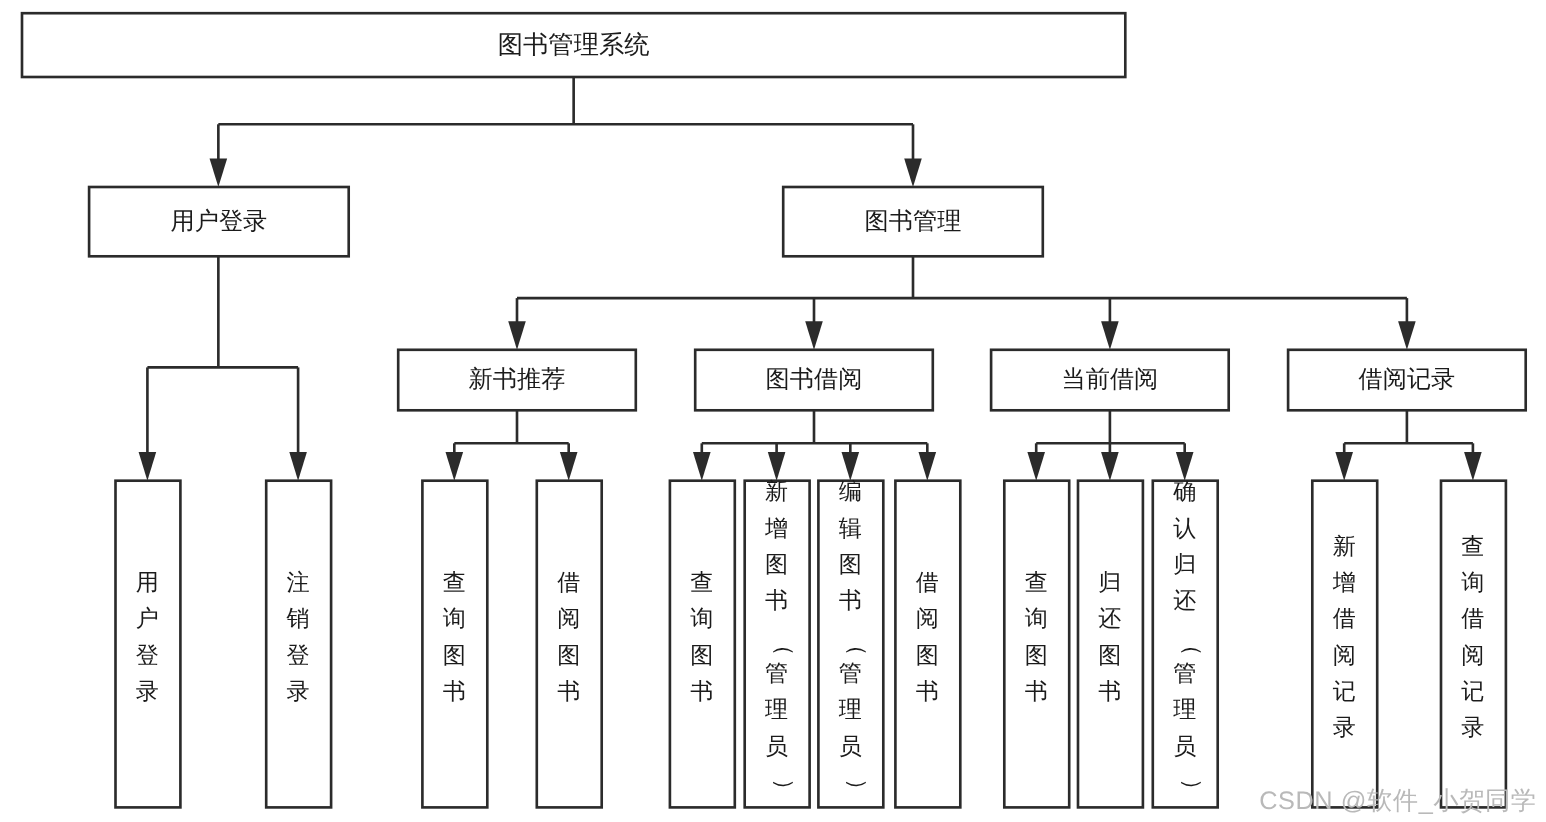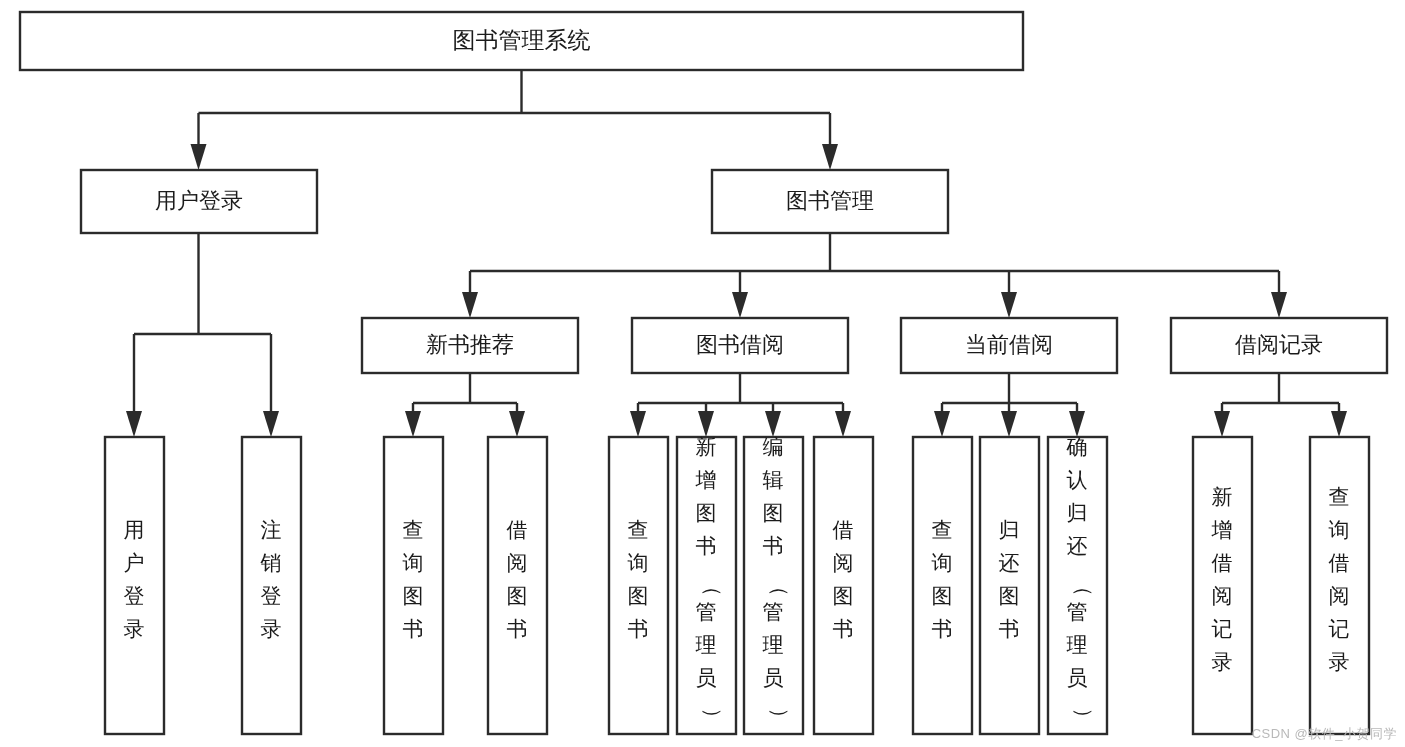--- a/index.html
+++ b/index.html
@@ -47,21 +47,21 @@
   }
   .arrow-head {
     fill: #2b2b2b;
     stroke: none;
   }
   .watermark {
     position: absolute;
     right: 8px;
     bottom: 4px;
     font-family: "Liberation Sans", "DejaVu Sans", sans-serif;
-    font-size: 13px;
+    font-size: 23px;
     color: #b9b9b9;
     white-space: nowrap;
     letter-spacing: 0.5px;
     pointer-events: none;
   }
 </style>
 </head>
 <body>
 
 <svg id="diagram" viewBox="0 0 1405 747" xmlns="http://www.w3.org/2000/svg">

